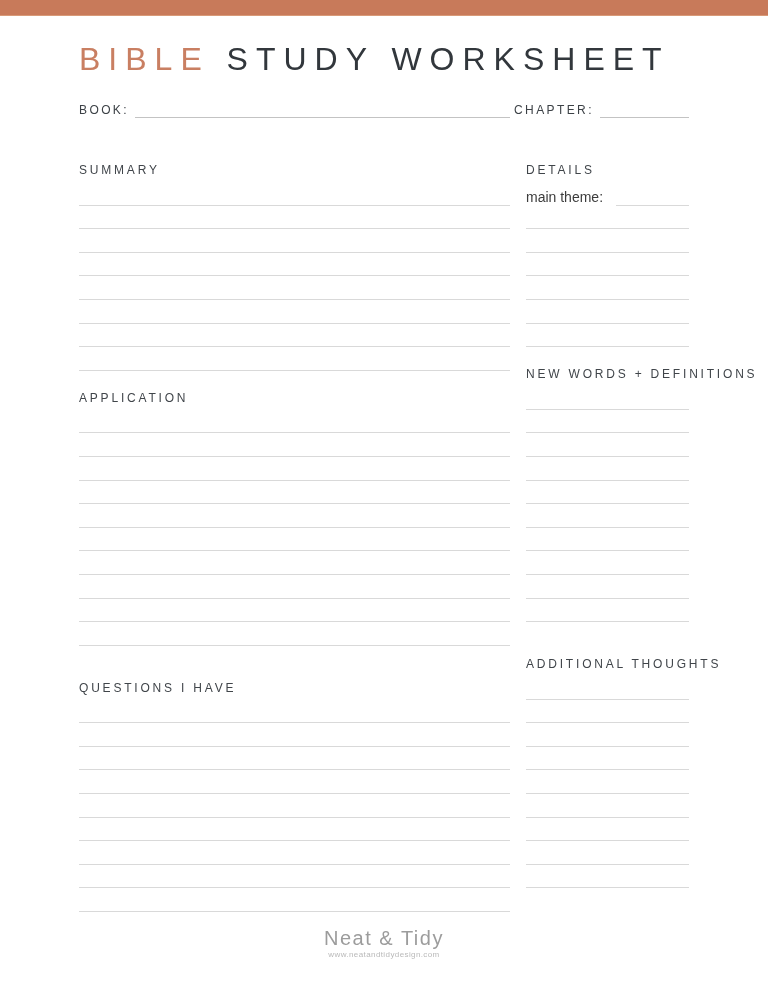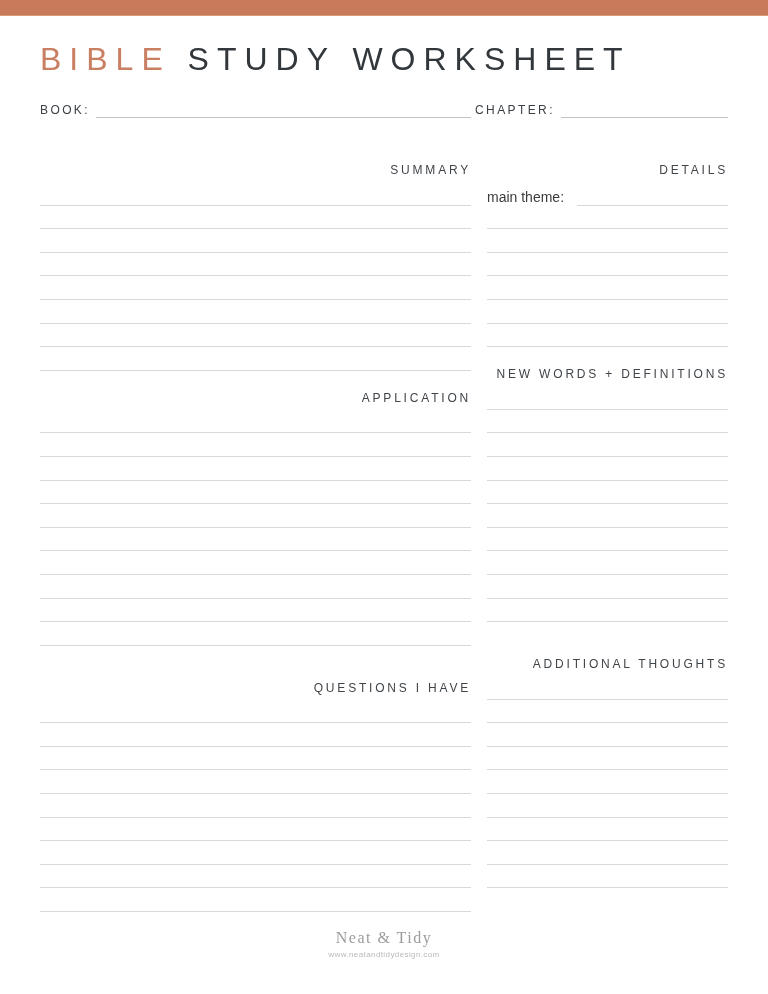--- a/index.html
+++ b/index.html
@@ -17,21 +17,21 @@
     height: 994px;
     background: #ffffff;
   }
   .topbar {
     height: 15px;
     width: 100%;
     background: #c87a5a;
     border-bottom: 1px solid #d89a78;
   }
   .content {
-    padding: 0 40px;
+    padding: 0 79px;
   }
   .title {
     margin: 25px 0 0 0;
     font-size: 32px;
     font-weight: 300;
     letter-spacing: 8px;
     line-height: 36px;
     color: #32373c;
     white-space: nowrap;
   }
@@ -59,21 +59,20 @@
     flex: 1;
     height: 14px;
     border-bottom: 1px solid #c3c3c3;
     margin-left: 6px;
   }
   .main {
     margin-top: 45px;
     display: grid;
     grid-template-columns: 431px 1fr;
     column-gap: 16px;
-    text-align: right;
   }
   .col { min-width: 0; }
   .sec-header {
     font-size: 12px;
     font-weight: 400;
     letter-spacing: 2.8px;
     color: #40454a;
     line-height: 14px;
     white-space: nowrap;
   }
@@ -102,22 +101,22 @@
   .fill-line {
     flex: 1;
     height: 100%;
     border-bottom: 1px solid #d9d9d9;
   }
   .footer {
     margin-top: 15px;
     text-align: center;
   }
   .brand {
-    font-family: Liberation Serif, serif;
-    font-size: 16px;
+    font-family: Liberation Sans, sans-serif;
+    font-size: 20px;
     letter-spacing: 1.5px;
     color: #9c9c9c;
     line-height: 22px;
   }
   .website {
     font-size: 8px;
     letter-spacing: 0.4px;
     color: #b9b9b9;
     line-height: 11px;
   }

